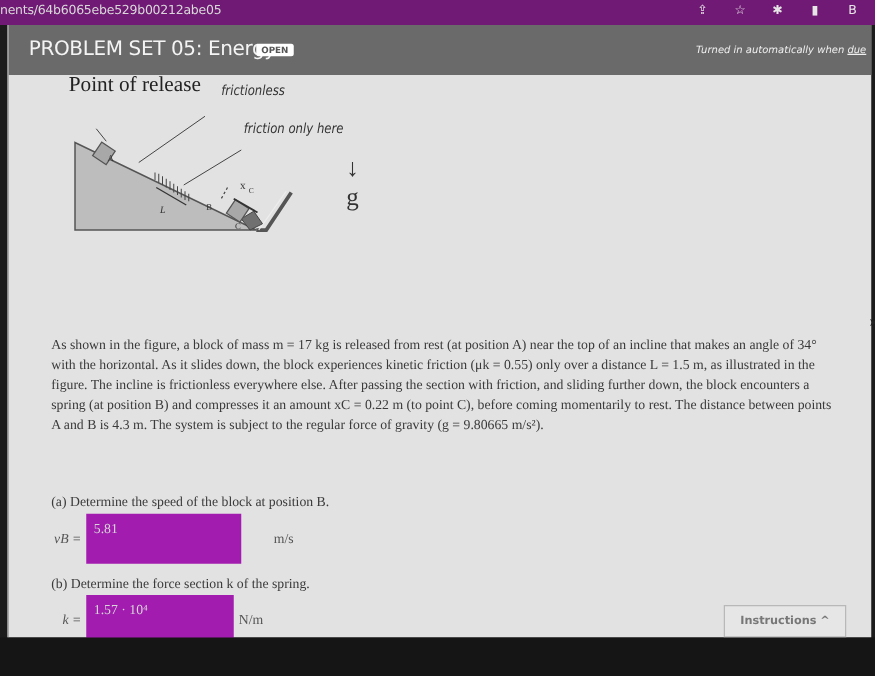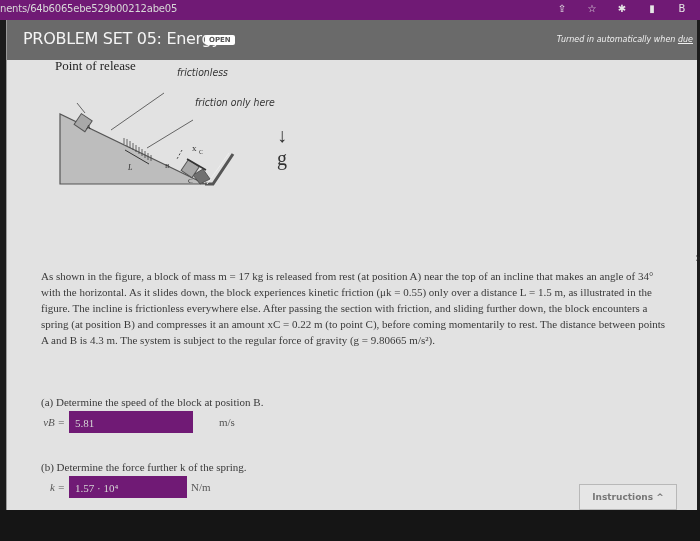--- a/index.html
+++ b/index.html
@@ -28,37 +28,37 @@
   .header .title { position:absolute; left:16px; top:9px; font-size:16px; letter-spacing:-0.3px; }
   .header .badge {
     position:absolute; left:198px; top:15px; height:10px; padding:0 4px;
     background:#ffffff; color:#555; font-size:7px; font-weight:bold; line-height:10px; border-radius:2px;
   }
   .header .turned {
     position:absolute; right:4px; top:15px; font-size:8px; font-style:italic; color:#f0f0f0;
   }
   .header .turned u { text-decoration:underline; }
   .figure { position:absolute; left:0; top:38px; width:300px; height:140px; }
-  .figure .lbl-release { position:absolute; left:48px; top:0px; font-size:13px; color:#222; }
+  .figure .lbl-release { position:absolute; left:48px; top:0px; font-size:17px; color:#222; }
   .figure .lbl-frictionless { position:absolute; left:170px; top:8px; font-size:11px; font-style:italic; color:#333; font-family:"DejaVu Sans", sans-serif; transform:scaleX(0.85); transform-origin:left; }
   .figure .lbl-friction { position:absolute; left:188px; top:38px; font-size:11px; font-style:italic; color:#333; font-family:"DejaVu Sans", sans-serif; transform:scaleX(0.85); transform-origin:left; }
   .figure .lbl-g { position:absolute; left:270px; top:66px; font-size:20px; color:#333; }
   .problem {
     position:absolute; left:34px; top:248px; width:630px;
     font-size:11px; line-height:16px; color:#3a3a3a;
   }
   .part { position:absolute; left:34px; font-size:11px; color:#3a3a3a; }
   .part-a-q { top:376px; }
   .part-a-row { top:391px; }
   .part-b-q { top:441px; }
   .part-b-row { top:456px; }
   .row { display:flex; align-items:center; gap:4px; }
   .row .var { font-style:italic; width:24px; text-align:right; color:#555; }
   .answer {
-    display:inline-block; background:#701a75; color:#d6d6d6; height:22px; line-height:24px;
+    display:inline-block; background:#a21caf; color:#d6d6d6; height:40px; line-height:24px;
     padding:0 6px; box-sizing:border-box; font-size:11px;
   }
   .answer.a { width:124px; }
   .answer.b { width:118px; }
   .unit { margin-left:22px; color:#555; }
   .unit.b { margin-left:0; }
   .instructions {
     position:absolute; left:572px; top:464px; width:96px; height:24px;
     border:1px solid #b8b8b8; background:#e6e6e6; color:#777;
     font-family:"DejaVu Sans", sans-serif; font-size:9px; line-height:24px; text-align:center;font-weight:bold;
@@ -137,21 +137,21 @@
 
   <div class="problem">As shown in the figure, a block of mass m = 17 kg is released from rest (at position A) near the top of an incline that makes an angle of 34° with the horizontal. As it slides down, the block experiences kinetic friction (μk = 0.55) only over a distance L = 1.5 m, as illustrated in the figure. The incline is frictionless everywhere else. After passing the section with friction, and sliding further down, the block encounters a spring (at position B) and compresses it an amount xC = 0.22 m (to point C), before coming momentarily to rest. The distance between points A and B is 4.3 m. The system is subject to the regular force of gravity (g = 9.80665 m/s²).</div>
 
   <div class="part part-a-q">(a) Determine the speed of the block at position B.</div>
   <div class="part part-a-row row">
     <span class="var">vB =</span>
     <span class="answer a">5.81</span>
     <span class="unit">m/s</span>
   </div>
 
-  <div class="part part-b-q">(b) Determine the force further k of the spring.</div>
+  <div class="part part-b-q">(b) Determine the force section k of the spring.</div>
   <div class="part part-b-row row">
     <span class="var">k =</span>
     <span class="answer b">1.57 · 10⁴</span>
     <span class="unit b">N/m</span>
   </div>
 
   <div class="instructions">Instructions ^</div>
   <span class="cursor">➤</span>
 </div>
 

